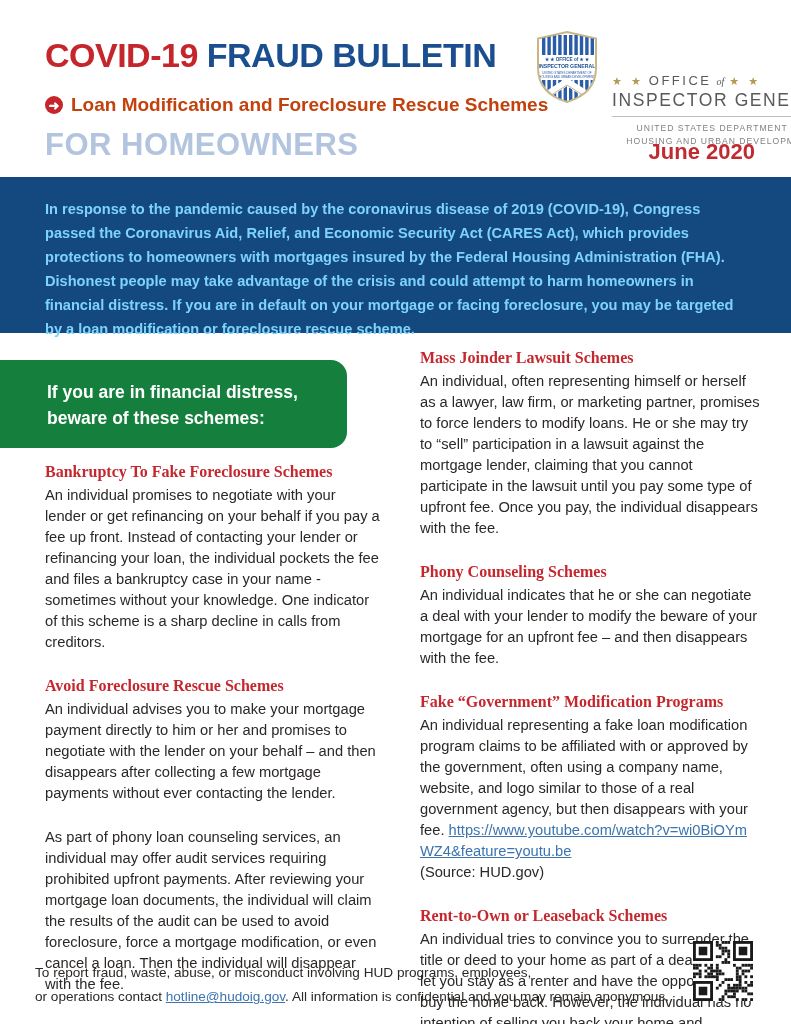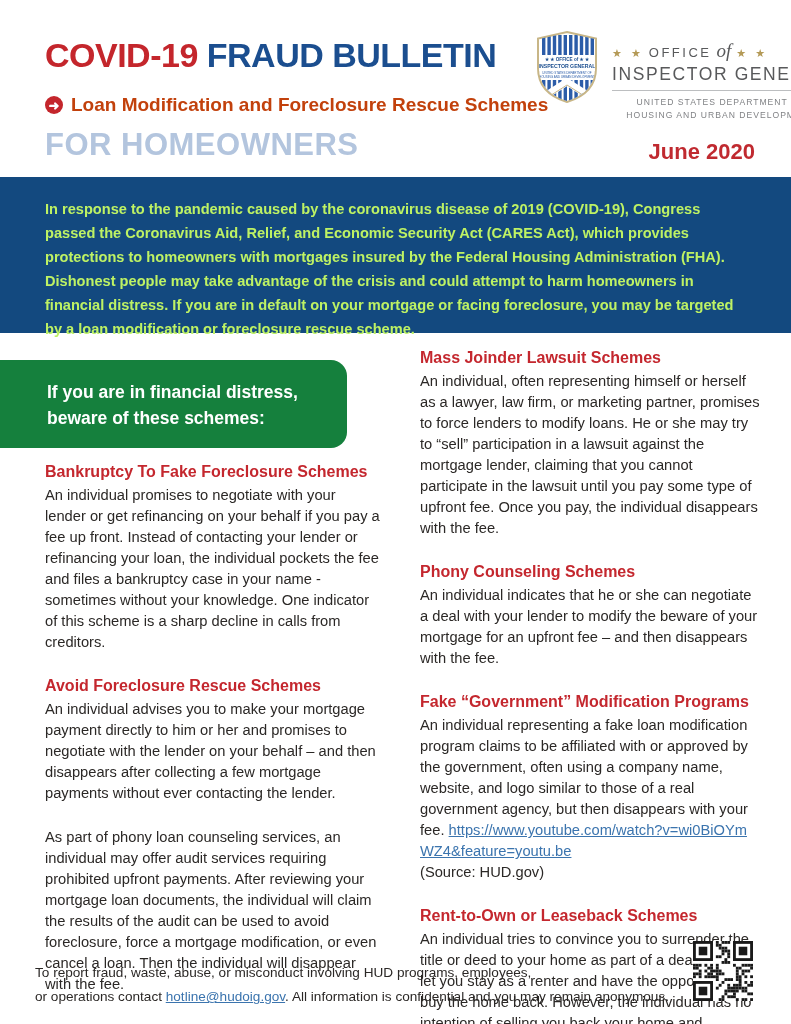--- a/index.html
+++ b/index.html
@@ -65,21 +65,21 @@
   .logo-line1 {
     font-size: 13px;
     color: #58595B;
     letter-spacing: 2.5px;
     display: flex;
     align-items: baseline;
     gap: 5px;
     white-space: nowrap;
   }
   .logo-line1 .stars { color: #B49A57; font-size: 11px; letter-spacing: 3px; }
-  .logo-line1 .of { font-family: "Liberation Serif", serif; font-style: italic; text-transform: none; letter-spacing: 0; font-size: 19px; }
+  .logo-line1 .of { font-family: "Liberation Serif", serif; font-style: italic; text-transform: none; letter-spacing: 0; font-size: 10px; margin-top: 36px; }
   .logo-line2 {
     font-size: 17.5px;
     color: #58595B;
     letter-spacing: 1.6px;
     margin-top: 2px;
     white-space: nowrap;
   }
   .logo-rule { border: none; border-top: 1px solid #BCBEC0; margin: 5px 0 5px 0; }
   .logo-dept {
     font-size: 8.6px;
@@ -110,21 +110,21 @@
 
   
   .banner {
     position: absolute;
     left: 0; top: 177px;
     width: 791px; height: 156px;
     background: #13497F;
   }
   .banner p {
     padding: 21px 42px 0 45px;
-    color: #bef264;
+    color: #7dd3fc;
     font-size: 14.6px;
     font-weight: bold;
     line-height: 1.64;
   }
 
   
   .callout {
     position: absolute;
     left: 0; top: 360px;
     width: 347px; height: 88px;
@@ -142,20 +142,21 @@
   .col { position: absolute; }
   .col-left  { left: 45px;  top: 462px; width: 335px; }
   .col-right { left: 420px; top: 348px; width: 340px; }
 
   .scheme h3 {
     font-size: 16px;
     font-weight: bold;
     color: #C4272E;
     margin-bottom: 3px;
     line-height: 1.25;
+    font-family: Liberation Serif, serif;
   }
   .scheme p {
     font-size: 14.7px;
     color: #2B2826;
     line-height: 1.43;
     margin-bottom: 23px;
   }
   a.doc-link {
     color: #3B74AE;
     text-decoration: underline;

